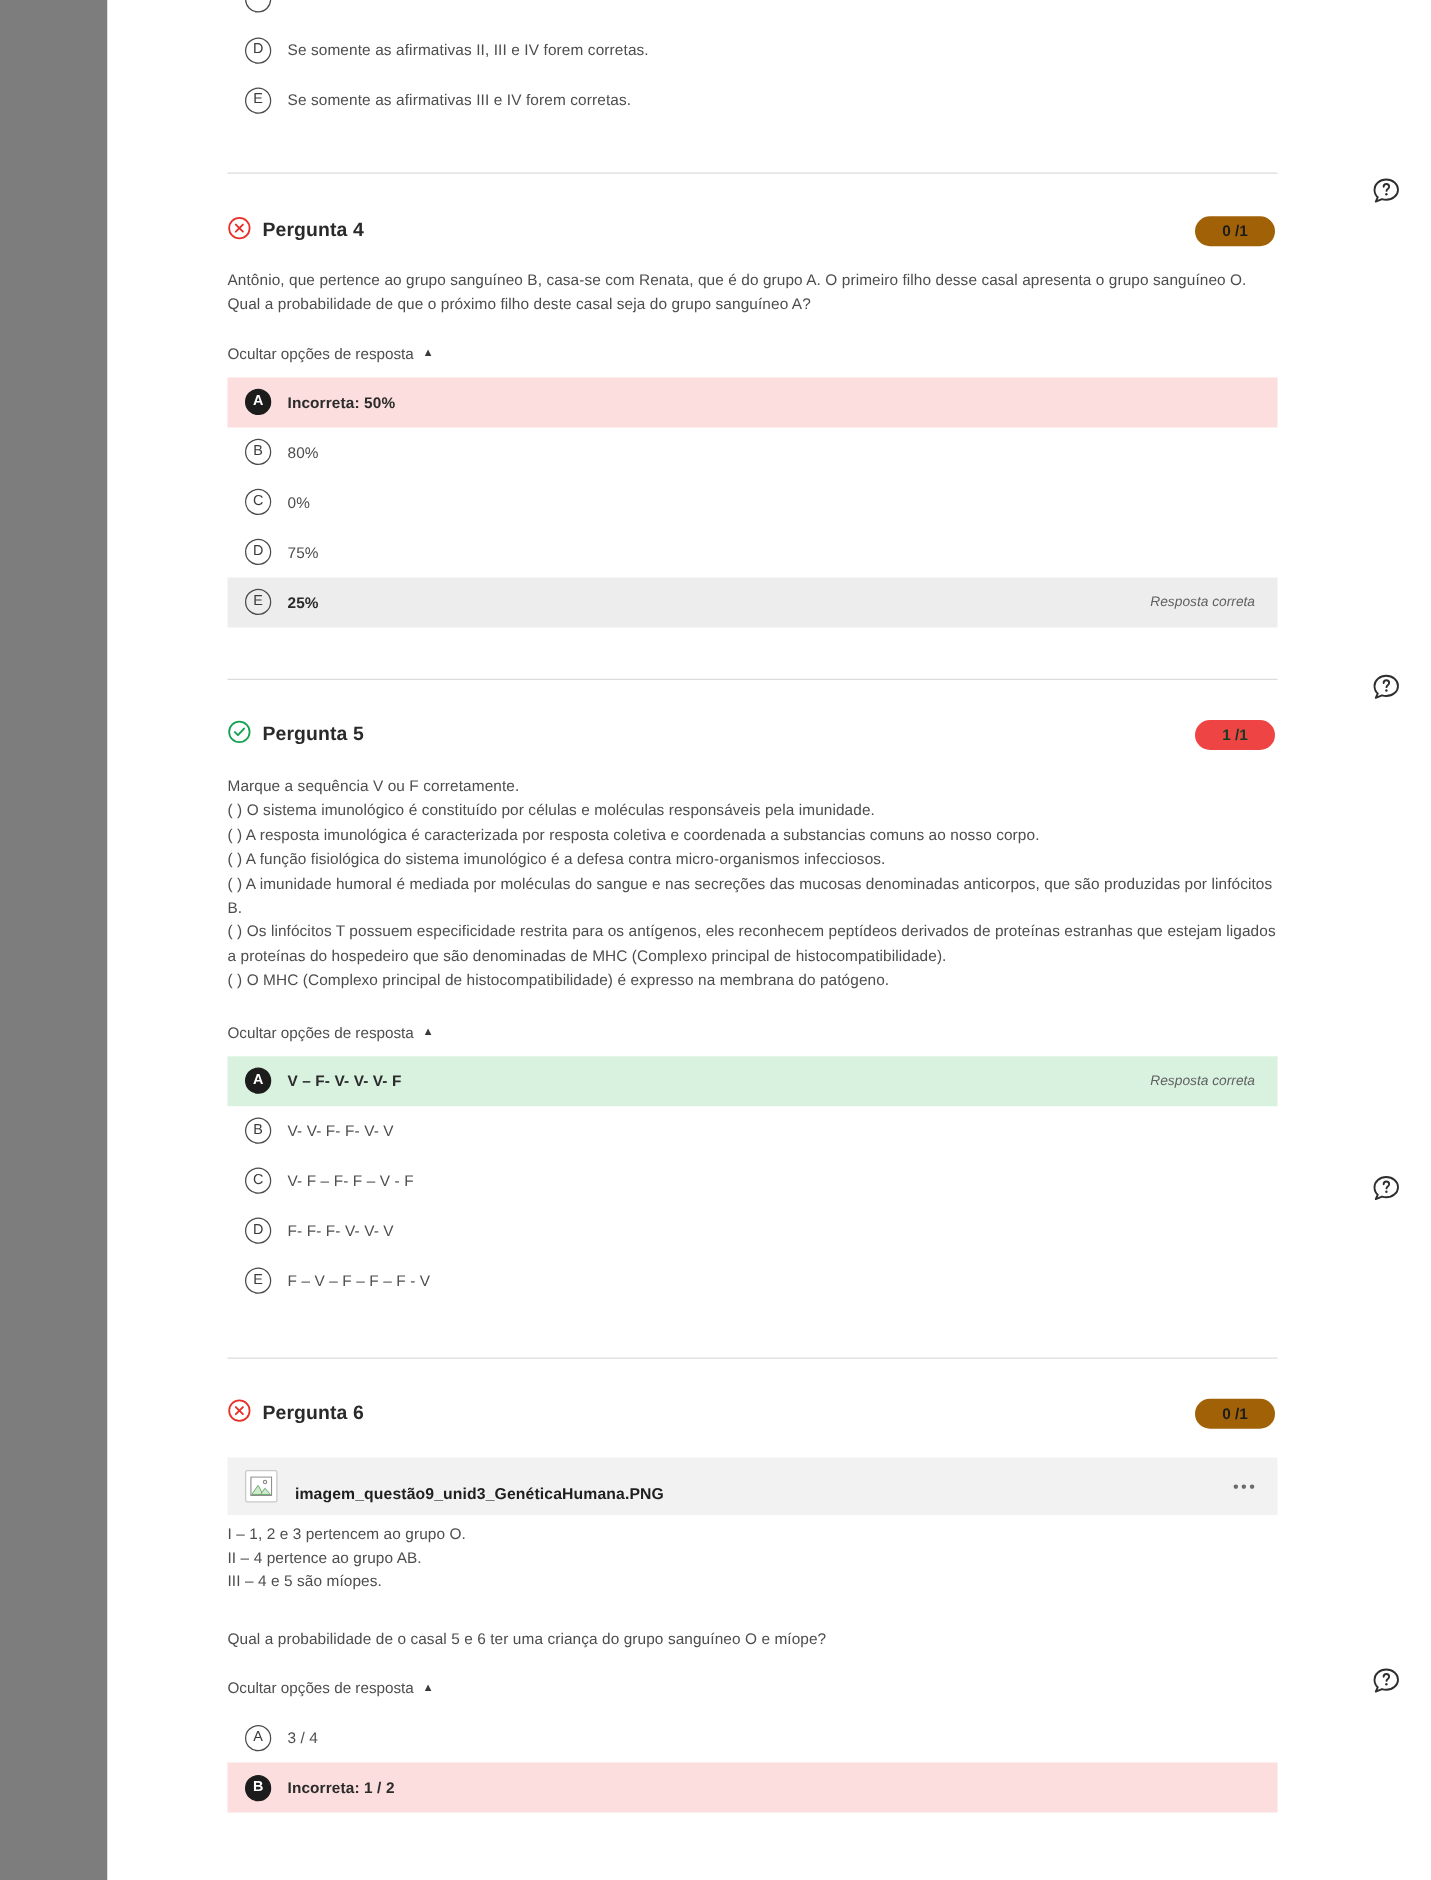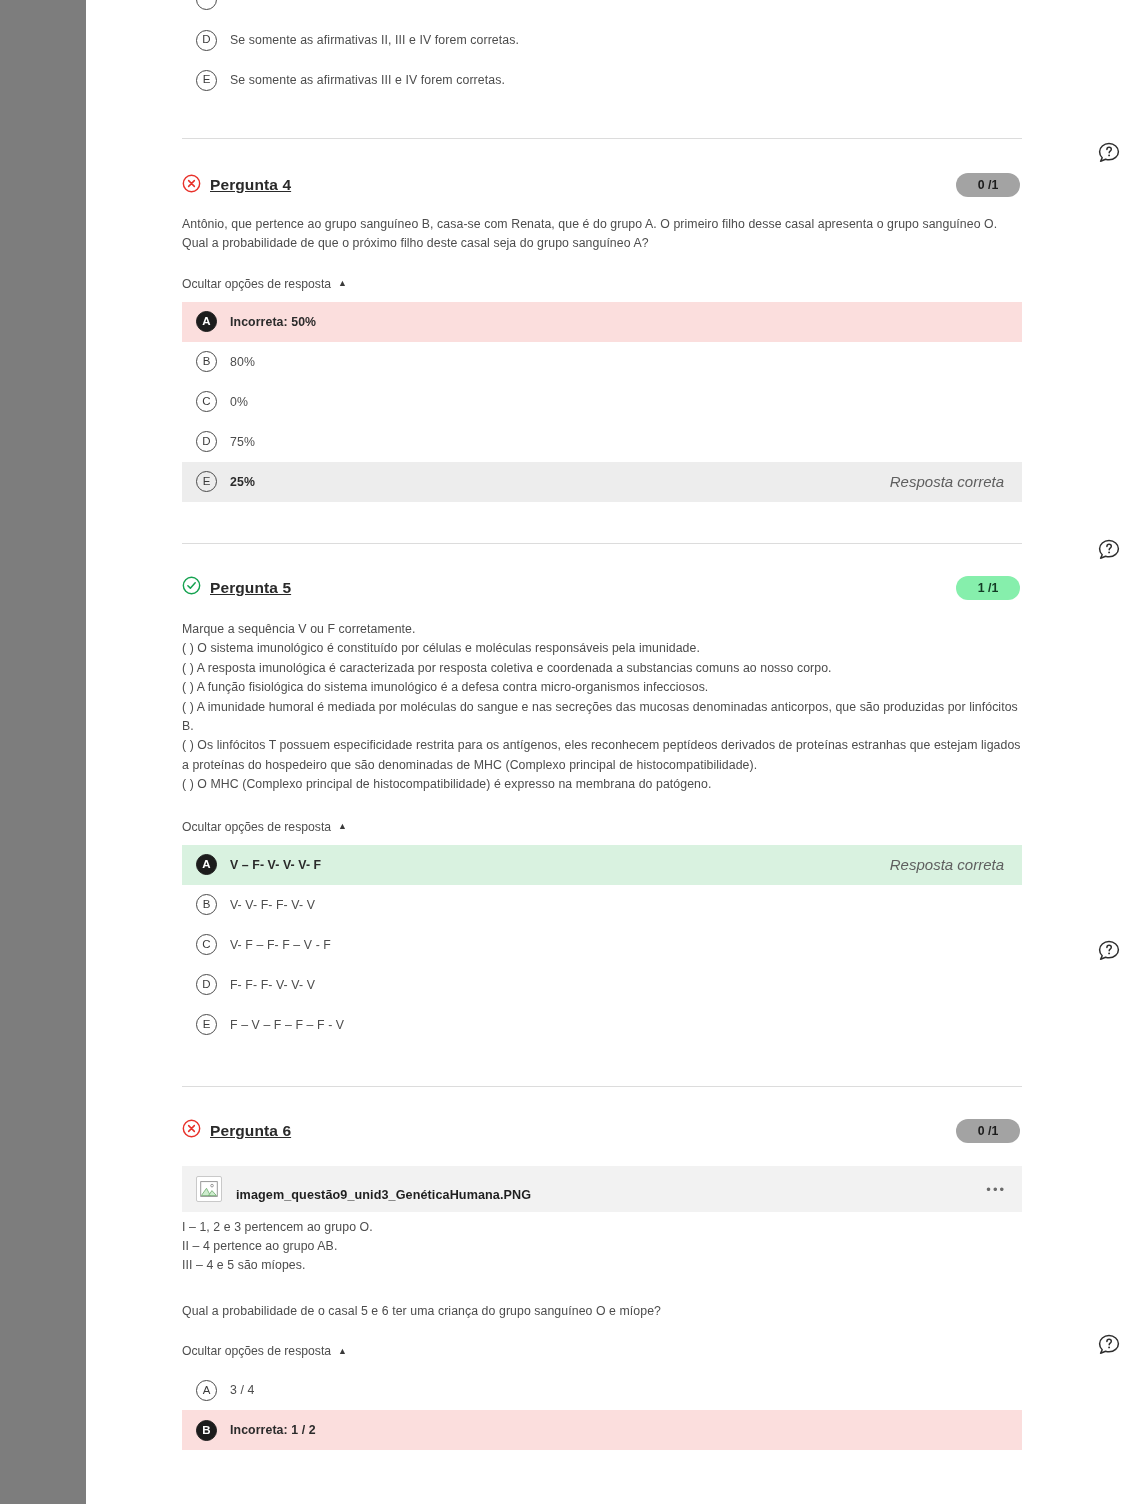--- a/index.html
+++ b/index.html
@@ -59,38 +59,38 @@
   .bubble.filled {
     background: #1c1c1c; border-color: #1c1c1c; color: #ffffff; font-weight: 700;
   }
   .opt-text { font-size: 12.3px; color: #4d4d4d; letter-spacing: .1px; }
   .opt.selected .opt-text { color: #2b2b2b; font-weight: 600; }
   .opt.correct-row { background: #ededed; }
   .opt.correct-green { background: #d9f2e0; }
   .opt.wrong { background: #fbdedd; }
   .tag-correct {
     position: absolute; right: 18px;
-    font-size: 15px; font-style: italic; color: #5f5f5f;
+    font-size: 11px; font-style: italic; color: #5f5f5f;
   }
 
   
   .q-sep { border-top: 1px solid #dcdcdc; margin: 0; }
   .q-head {
     display: flex; align-items: center; justify-content: space-between;
     padding: 0 2px 0 0;
   }
   .q-head-left { display: flex; align-items: center; gap: 9px; }
-  .q-title { font-size: 15.5px; font-weight: 700; color: #2a2a2a; letter-spacing: .1px; text-decoration: underline; }
+  .q-title { font-size: 15.5px; font-weight: 700; color: #2a2a2a; letter-spacing: .1px; }
   .score {
     min-width: 64px; text-align: center;
     padding: 5px 16px; border-radius: 16px;
     font-size: 12.3px; font-weight: 700; color: #1b1b1b;
   }
-  .score.bad  { background: #a3a3a3; color:#1c1c1c; }
-  .score.good { background: #86efac; color:#123b24; }
+  .score.bad  { background: #a16207; color:#1c1c1c; }
+  .score.good { background: #ef4444; color:#123b24; }
 
   .q-body {
     font-size: 12.3px; line-height: 1.58; color: #4d4d4d;
     letter-spacing: .08px;
   }
   .q-body p { margin: 0; }
 
   .toggle-opts {
     font-size: 12.2px; color: #4f4f4f;
     display: inline-flex; align-items: center; gap: 7px;

